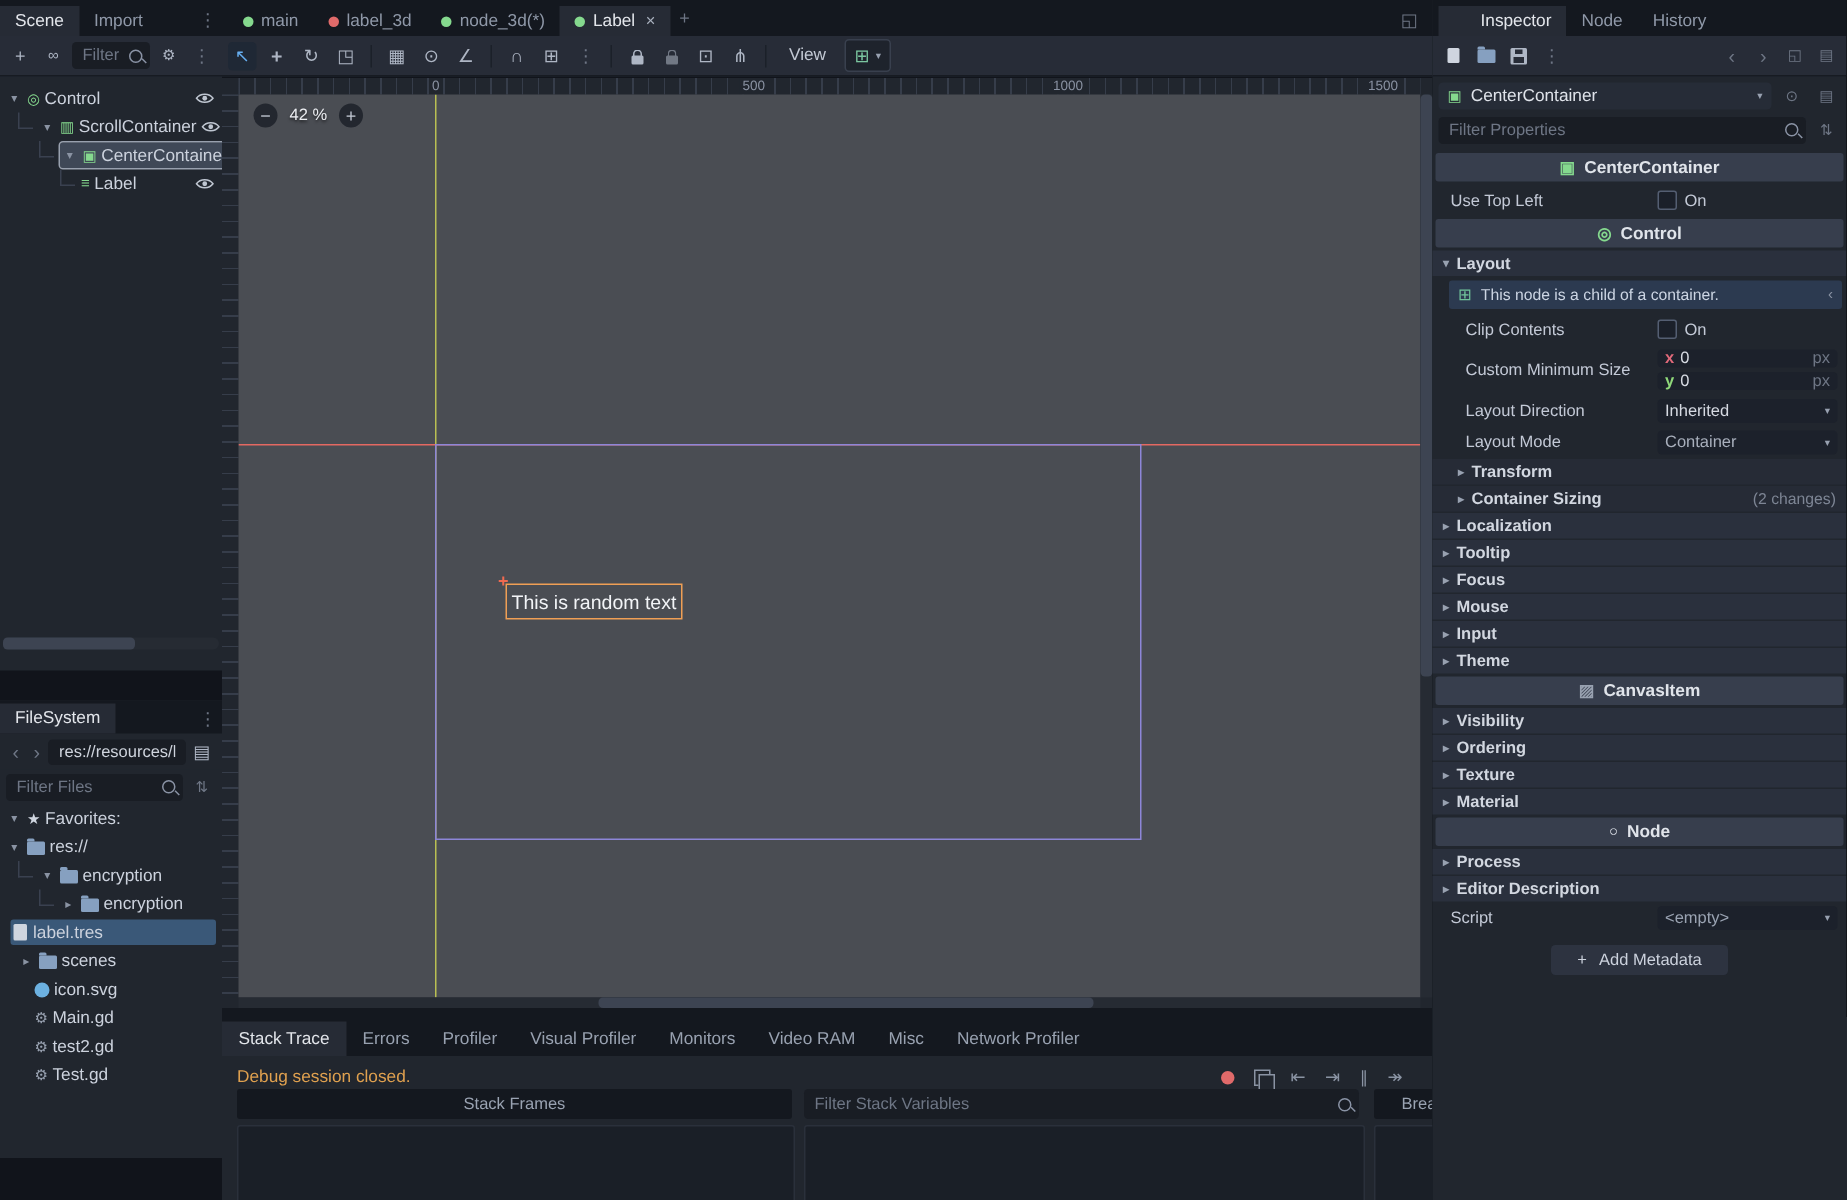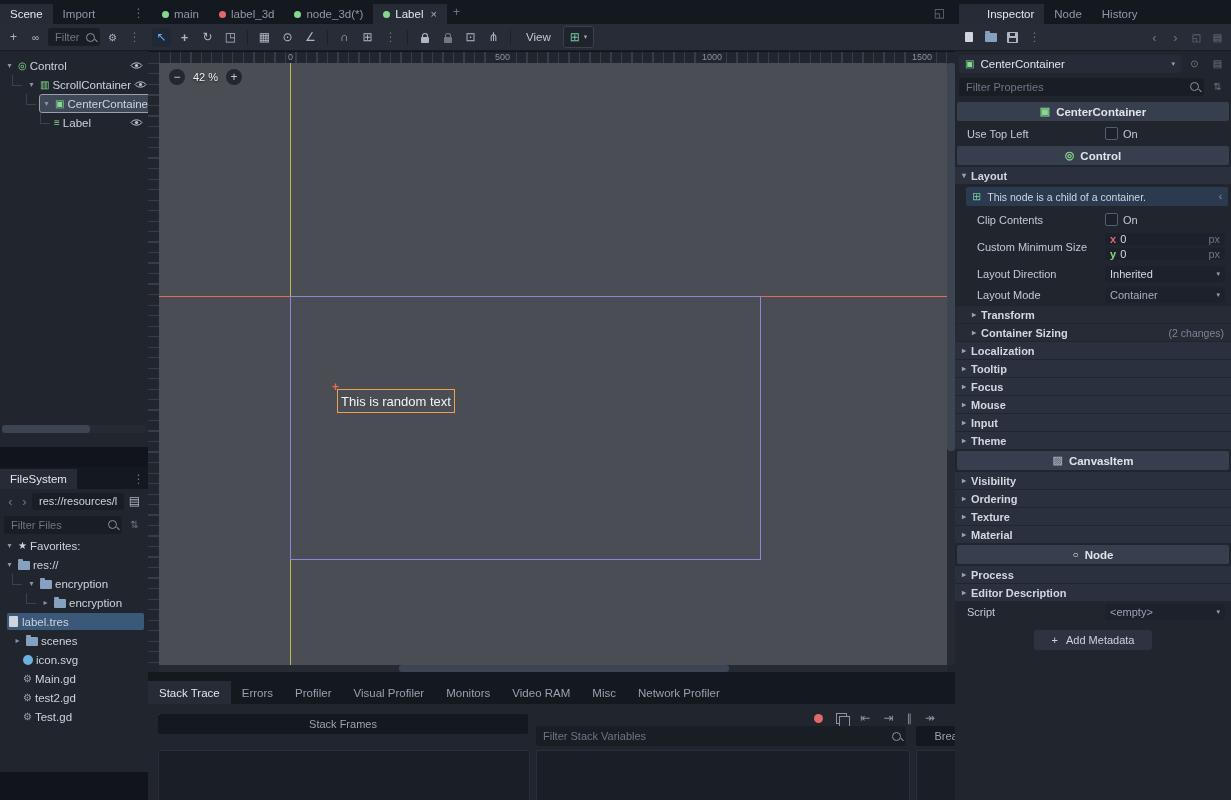--- a/index.html
+++ b/index.html
@@ -349,21 +349,21 @@
         <span style="color:#dfa04f;font-size:11.5px;">Debug session closed.</span>
         <span style="margin-left:auto;display:flex;align-items:center;gap:13px;padding-right:10px;">
           <span style="width:9px;height:9px;border-radius:50%;background:#e06a6a;"></span>
           <span class="copyic"></span>
           <span style="color:#8a93a3;font-size:12px;">⇤</span>
           <span style="color:#8a93a3;font-size:12px;">⇥</span>
           <span style="color:#8a93a3;font-size:11px;">∥</span>
           <span style="color:#8a93a3;font-size:12px;">↠</span>
         </span>
       </div>
-      <div class="abs colhdr" style="left:10px;top:42px;width:370px;height:20px;">
+      <div class="abs colhdr" style="left:10px;top:54px;width:370px;height:20px;">
         <span>Stack Frames</span>
       </div>
       <div class="finput abs" style="left:388px;top:54px;width:360px;height:20px;">
         <input placeholder="Filter Stack Variables" style="">
         <span class="mag"></span>
       </div>
       <div class="abs colhdr" style="left:768px;top:54px;width:60px;height:20px;">
         <span>Brea</span>
       </div>
       <div class="abs dpanel" style="left:10px;top:78px;width:370px;height:60px;"></div>

